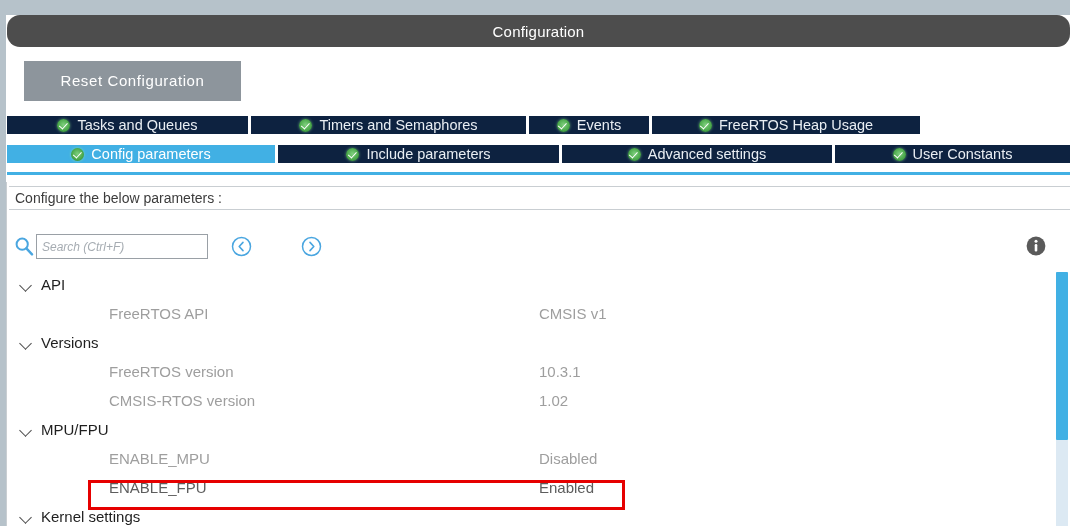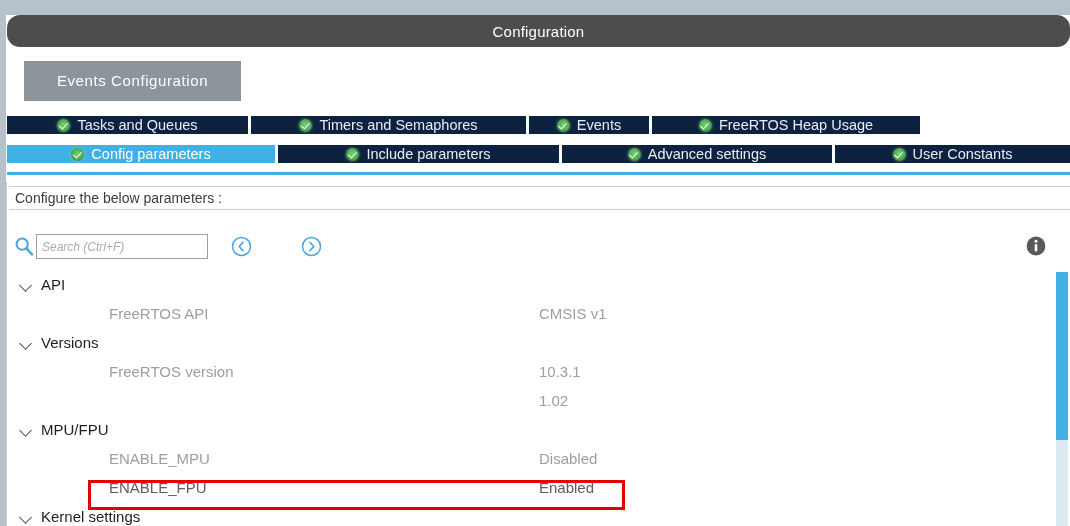--- a/index.html
+++ b/index.html
@@ -294,21 +294,21 @@
 <div id="root">
 
   <div class="chrome-top"></div>
   <div class="chrome-left"></div>
 
   <div class="titlebar">
     <span>Configuration</span>
   </div>
 
   <div class="toolbar">
-    <button class="reset-btn">Events Configuration</button>
+    <button class="reset-btn">Reset Configuration</button>
   </div>
 
   <div class="tabrow row1" id="tabrow1">
       <div class="tab" style="width: 241px; flex: 0 0 241px;">
         <span class="check-icon"></span>
         <span>Tasks and Queues</span>
       </div>
       <div class="tab" style="width: 275px; flex: 0 0 275px;">
         <span class="check-icon"></span>
         <span>Timers and Semaphores</span>
@@ -389,20 +389,21 @@
       </div>
       <div class="group-row">
         <span class="chev"></span>
         <span class="group-label">Versions</span>
       </div>
       <div class="param-row">
         <span class="param-name">FreeRTOS version</span>
         <span class="param-value">10.3.1</span>
       </div>
       <div class="param-row">
+        <span class="param-name">CMSIS-RTOS version</span>
         <span class="param-value">1.02</span>
       </div>
       <div class="group-row">
         <span class="chev"></span>
         <span class="group-label">MPU/FPU</span>
       </div>
       <div class="param-row">
         <span class="param-name">ENABLE_MPU</span>
         <span class="param-value">Disabled</span>
       </div>

